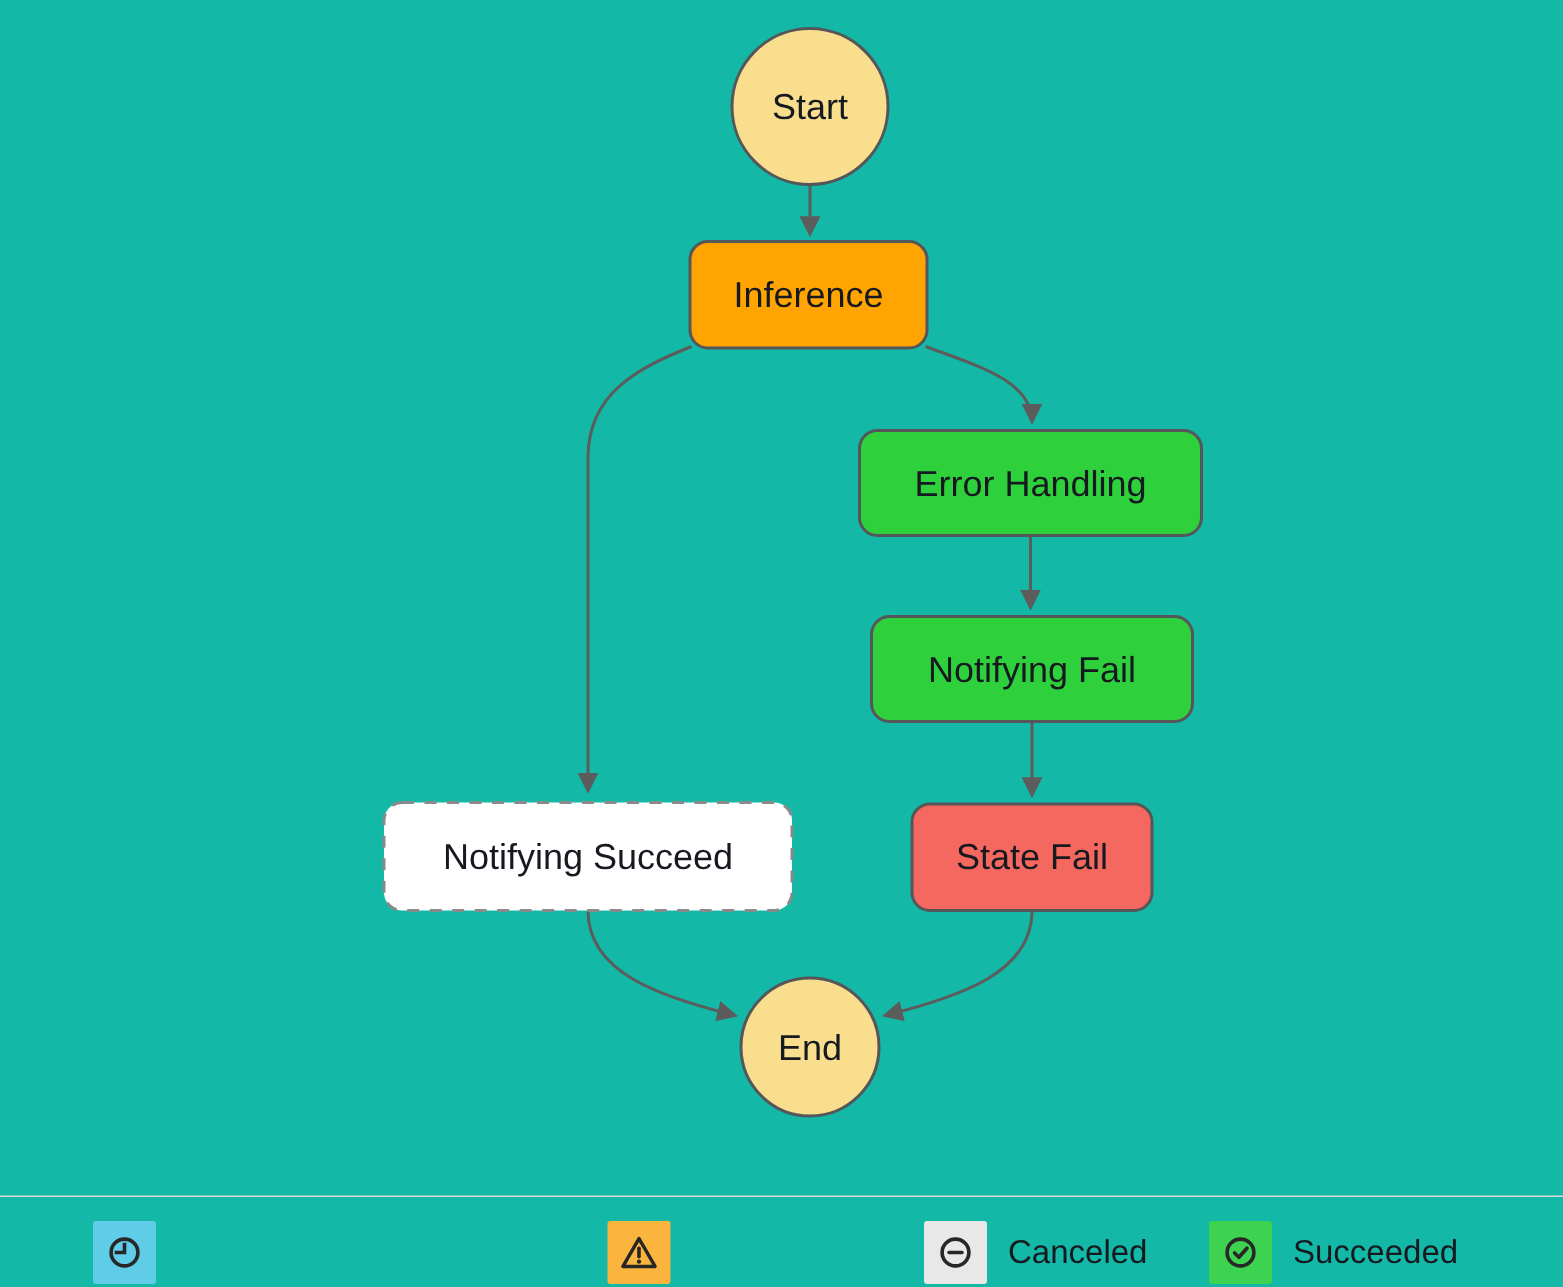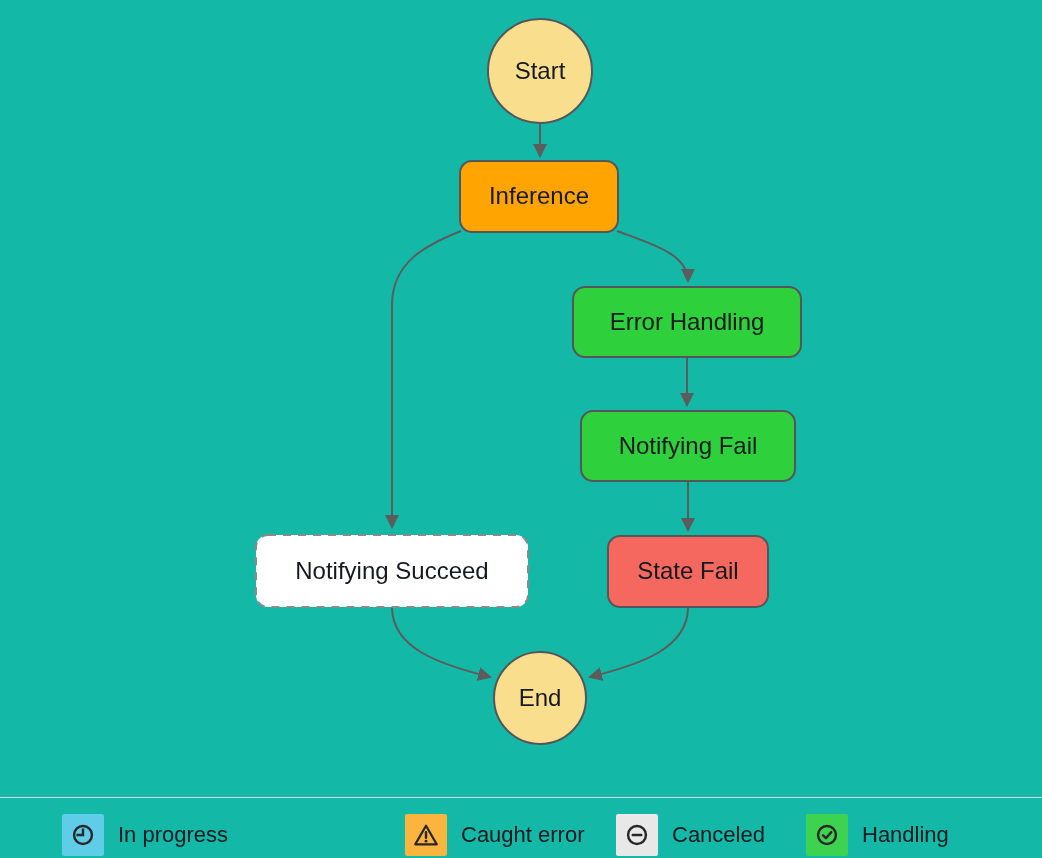--- a/index.html
+++ b/index.html
@@ -97,48 +97,46 @@
 
   <div class="legend-divider"></div>
 
   <div class="legend-item" style="left:62px">
     <span class="legend-icon" style="background-color: rgb(95, 205, 232);">
       <svg width="30" height="30" viewBox="0 0 42 42">
         <circle cx="21" cy="21" r="12.5" fill="none" stroke="#272727" stroke-width="3.4"></circle>
         <path d="M21 13.5 L21 21 L13.5 21" fill="none" stroke="#272727" stroke-width="3.4" stroke-linecap="square"></path>
       </svg>
     </span>
-    <span class="legend-label">In progress</span>
   </div>
 
 
   <div class="legend-item" style="left:405px">
     <span class="legend-icon" style="background-color: rgb(251, 180, 61);">
       <svg width="30" height="30" viewBox="0 0 42 42">
         <path d="M21 8 L36 34 L6 34 Z" fill="none" stroke="#272727" stroke-width="3.2" stroke-linejoin="round"></path>
         <path d="M21 17 L21 25" fill="none" stroke="#272727" stroke-width="3.4" stroke-linecap="round"></path>
         <circle cx="21" cy="29.6" r="2" fill="#272727"></circle>
       </svg>
     </span>
-    <span class="legend-label">Caught error</span>
   </div>
 
   <div class="legend-item" style="left:616px">
     <span class="legend-icon" style="background-color: rgb(232, 232, 232);">
       <svg width="30" height="30" viewBox="0 0 42 42">
         <circle cx="21" cy="21" r="12.5" fill="none" stroke="#272727" stroke-width="3.4"></circle>
         <path d="M15 21 L27 21" fill="none" stroke="#272727" stroke-width="3.4" stroke-linecap="round"></path>
       </svg>
     </span>
     <span class="legend-label">Canceled</span>
   </div>
 
   <div class="legend-item" style="left:806px">
     <span class="legend-icon" style="background-color: rgb(61, 210, 79);">
       <svg width="30" height="30" viewBox="0 0 42 42">
         <circle cx="21" cy="21" r="12.5" fill="none" stroke="#272727" stroke-width="3.4"></circle>
         <path d="M15.5 21.5 L19.5 25.5 L27 17" fill="none" stroke="#272727" stroke-width="3.4" stroke-linecap="round" stroke-linejoin="round"></path>
       </svg>
     </span>
-    <span class="legend-label">Handling</span>
+    <span class="legend-label">Succeeded</span>
   </div>
 
 </div>
 
 </body></html>

